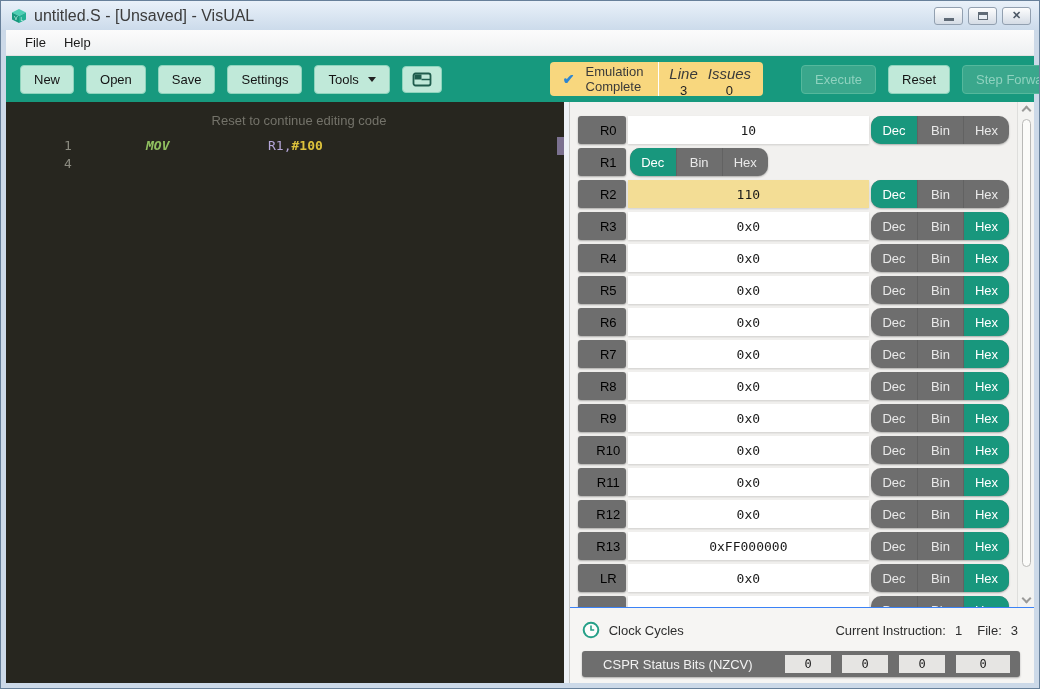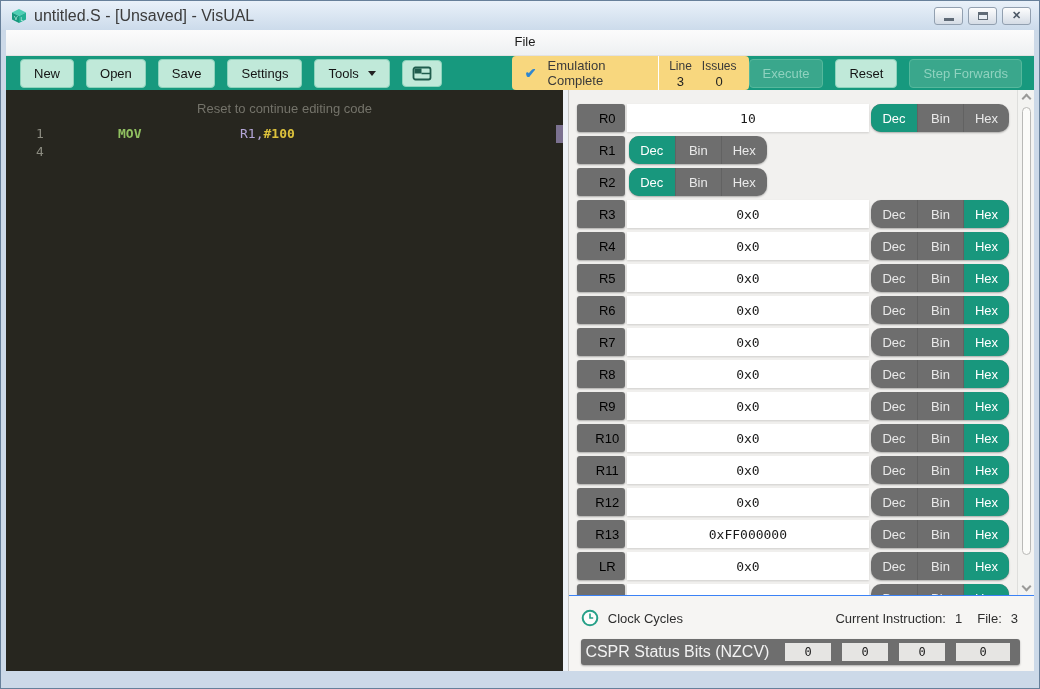--- a/index.html
+++ b/index.html
@@ -14,55 +14,55 @@
   .title-text { margin-left:7px; font-size:16px; color:#3c3c3c; }
   .win-controls { margin-left:auto; display:flex; gap:5px; }
   .win-btn { width:29px; height:18px; background:linear-gradient(#fdfdfd,#d5dce5);
              border:1px solid #92a0b0; border-radius:3px; display:flex; align-items:center; justify-content:center; }
   .glyph-min { width:10px; height:3px; background:#5f6a76; margin-top:7px; }
   .glyph-max { width:10px; height:8px; border:1px solid #5f6a76; border-top:3px solid #5f6a76; background:#e8edf3; }
   .glyph-close { font-size:11px; font-weight:bold; color:#4d5866; line-height:1; }
 
   
   .menubar { height:26px; margin:0 5px; background:linear-gradient(#fcfcfc,#eef0f2);
-             border-bottom:1px solid #e2e2e2; display:flex; align-items:center; padding-left:10px;flex-direction:column; }
+             border-bottom:1px solid #e2e2e2; display:flex; align-items:center; padding-left:10px; }
   .menu-item { padding:4px 9px; font-size:13px; color:#1a1a1a; }
 
   
-  .toolbar { height:34px; margin:0 5px; background:#17997e; display:flex; align-items:center; padding:0 12px 0 14px; }
+  .toolbar { height:46px; margin:0 5px; background:#17997e; display:flex; align-items:center; padding:0 12px 0 14px;gap:38px; }
   .tb-left { display:flex; align-items:center; }
   .tb-btn { background:#c0e9d9; border:1px solid #8ed4bd; border-radius:4px; padding:6px 13px;
             font-size:13px; color:#141414; margin-right:12px; display:flex; align-items:center; white-space:nowrap; }
   .tb-btn.disabled { background:#3aa78c; border-color:#55b89c; color:#8fd2bf; }
   .caret { width:0; height:0; border-left:4px solid transparent; border-right:4px solid transparent;
            border-top:5px solid #222; margin-left:9px; }
   .split-btn { padding:5px 9px; }
   .status-box { margin-left:58px; background:#f8d77e; border-radius:4px; height:34px; display:flex; align-items:stretch; }
   .status-main { display:flex; align-items:center; padding:0 15px 0 13px; }
   .check { color:#2e86d1; font-size:14px; font-weight:bold; }
   .status-text { margin-left:11px; font-size:13px; color:#3a3a3a; }
   .status-counts { border-left:1px solid #fff; display:flex; padding:3px 12px 2px 10px; }
   .count { display:flex; flex-direction:column; align-items:center; margin-left:10px; }
   .count:first-child { margin-left:0; }
-  .count-label { font-size:12px; color:#3a3a3a; }
+  .count-label { font-size:15px; color:#3a3a3a;font-style:italic; }
   .count-value { font-size:13px; color:#222; margin-top:1px; }
   .exec-group { margin-left:auto; display:flex; }
   .exec-group .tb-btn:last-child { margin-right:0; }
 
   
   .main { display:flex; height:581px; margin:0 5px; }
 
-  .editor { width:600px; background:#27261f; position:relative; font-family:"DejaVu Sans Mono", monospace; font-size:13px; }
+  .editor { width:600px; background:#27261f; position:relative; font-family:"DejaVu Sans Mono", monospace; font-size:13px;padding-left:28px; }
   .editor-banner { text-align:center; padding-top:11px; height:29px; color:#74736a; font-family:"Liberation Sans", sans-serif; font-size:13px; }
   .code-lines { margin-top:6px; }
   .line { height:18px; line-height:18px; position:relative; white-space:pre; }
   .line.highlighted { background:#857944; }
   .line.changed::after { content:""; position:absolute; right:0; top:0; width:7px; height:18px; background:#7b7190; }
   .ln { display:inline-block; width:112px; padding-left:30px; color:#8b8b80; }
-  .mn { display:inline-block; width:122px; color:#90c060; font-weight:bold; }
+  .mn { display:inline-block; width:122px; color:#90c060; font-weight:bold;font-style:italic; }
   .line.highlighted .mn { color:#a9d44f; }
   .op-register { color:#b4a6d8; font-weight:normal; }
   .op-immediate { color:#ddc23c; font-weight:bold; }
   .op-plain { color:#e4def0; font-weight:bold; }
 
   .splitter { width:6px; background:#eef2f7; border-right:1px solid #c9c9c7; }
 
   .right-col { width:501px; display:flex; flex-direction:column; background:#f2f1ef; }
   .reg-scroll { height:505px; position:relative; overflow:hidden; padding:14px 25px 0 8px; }
   .reg-row { display:flex; height:28px; margin-bottom:4px; }
@@ -87,21 +87,21 @@
   
   .footer { height:76px; background:#f6f5f3; border-top:1px solid #3b82f6; padding:11px 14px 0 12px; }
   .footer-top { display:flex; align-items:center; height:22px; }
   .clock-label { margin-left:9px; font-size:13px; color:#2e2e2e; }
   .instr-info { margin-left:auto; font-size:13px; color:#2e2e2e; display:flex; align-items:center; }
   .instr-info .lbl { margin-right:9px; }
   .instr-info .val { margin-right:15px; }
   .instr-info .val:last-child { margin-right:2px; }
   .cspr-bar { margin-top:10px; height:26px; background:#6e6e6e; border-radius:3px; display:flex; align-items:center;
               padding-right:10px; box-shadow:0 1px 2px rgba(0,0,0,.3); }
-  .cspr-label { flex:1; text-align:center; color:#f2f2f2; font-size:16px; }
+  .cspr-label { flex:1; text-align:center; color:#f2f2f2; font-size:13px; }
   .cspr-cell { width:46px; height:18px; background:#e6e5e3; margin-left:11px; display:flex; align-items:center;
                justify-content:center; font-family:"DejaVu Sans Mono", monospace; font-size:12px; color:#1a1a1a; }
   .cspr-cell:last-child { width:54px; }
 </style>
 </head>
 <body>
 
 <div class="window">
 
   <div class="titlebar">
@@ -197,20 +197,21 @@
             <div class="reg-row">
               <div class="reg-label">R1</div>
               <div class="seg">
                 <div class="seg-btn selected">Dec</div>
                 <div class="seg-btn">Bin</div>
                 <div class="seg-btn">Hex</div>
               </div>
             </div>
             <div class="reg-row">
               <div class="reg-label">R2</div>
+              <div class="reg-value highlighted">110</div>
               <div class="seg">
                 <div class="seg-btn selected">Dec</div>
                 <div class="seg-btn">Bin</div>
                 <div class="seg-btn">Hex</div>
               </div>
             </div>
             <div class="reg-row">
               <div class="reg-label">R3</div>
               <div class="reg-value">0x0</div>
               <div class="seg">

